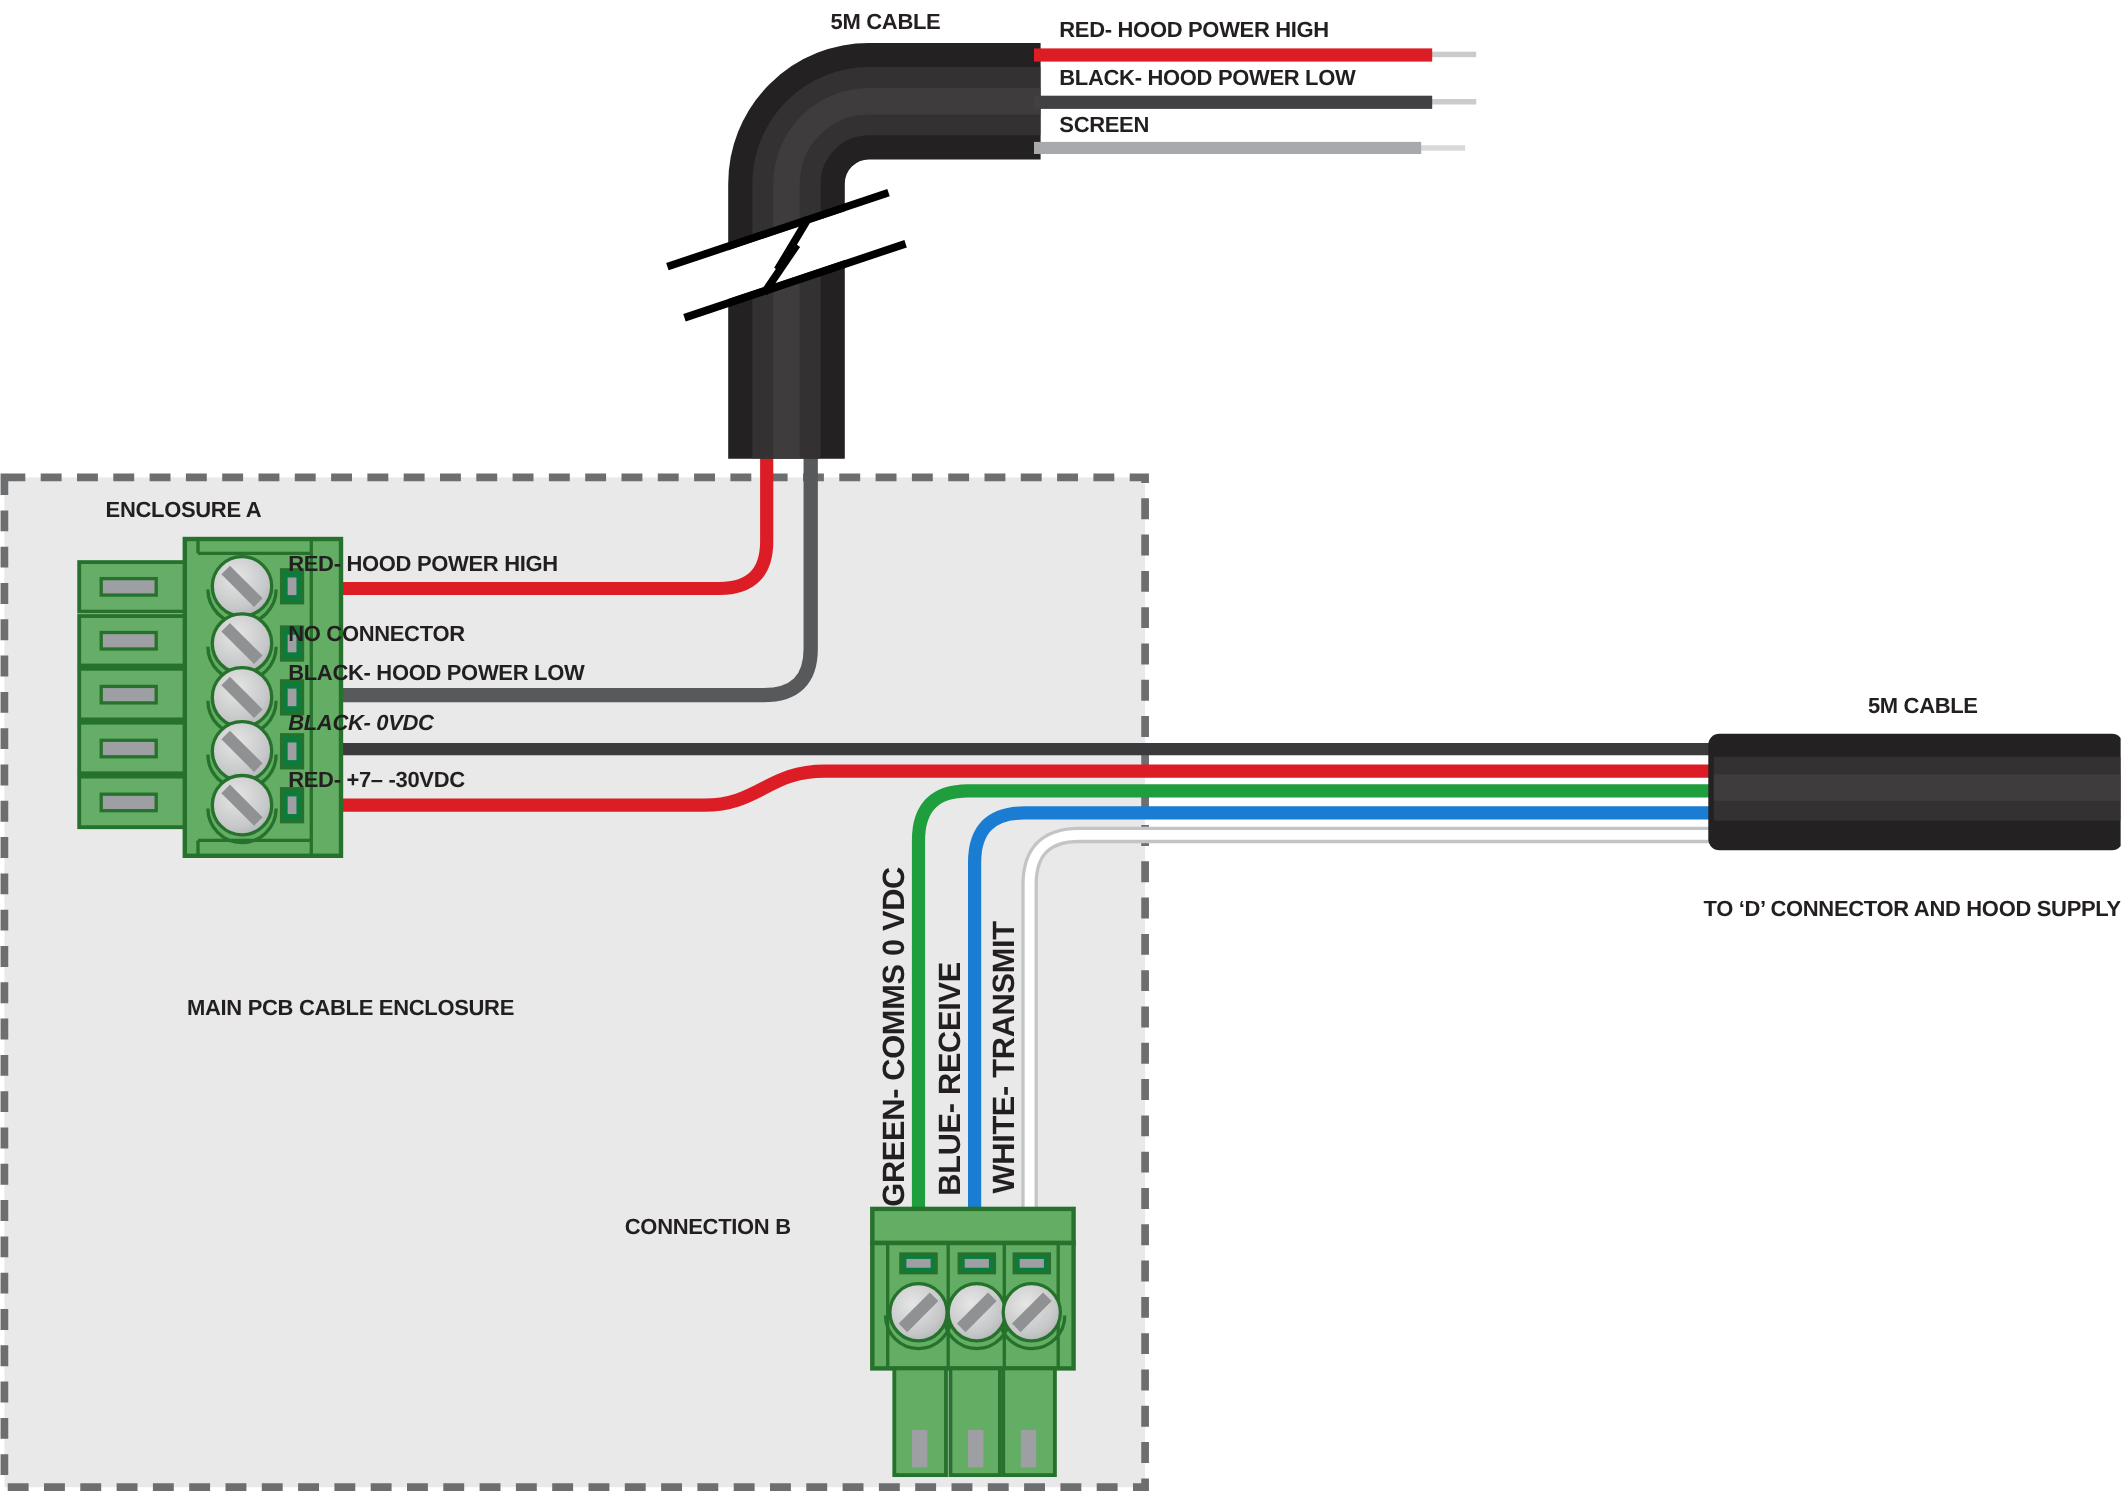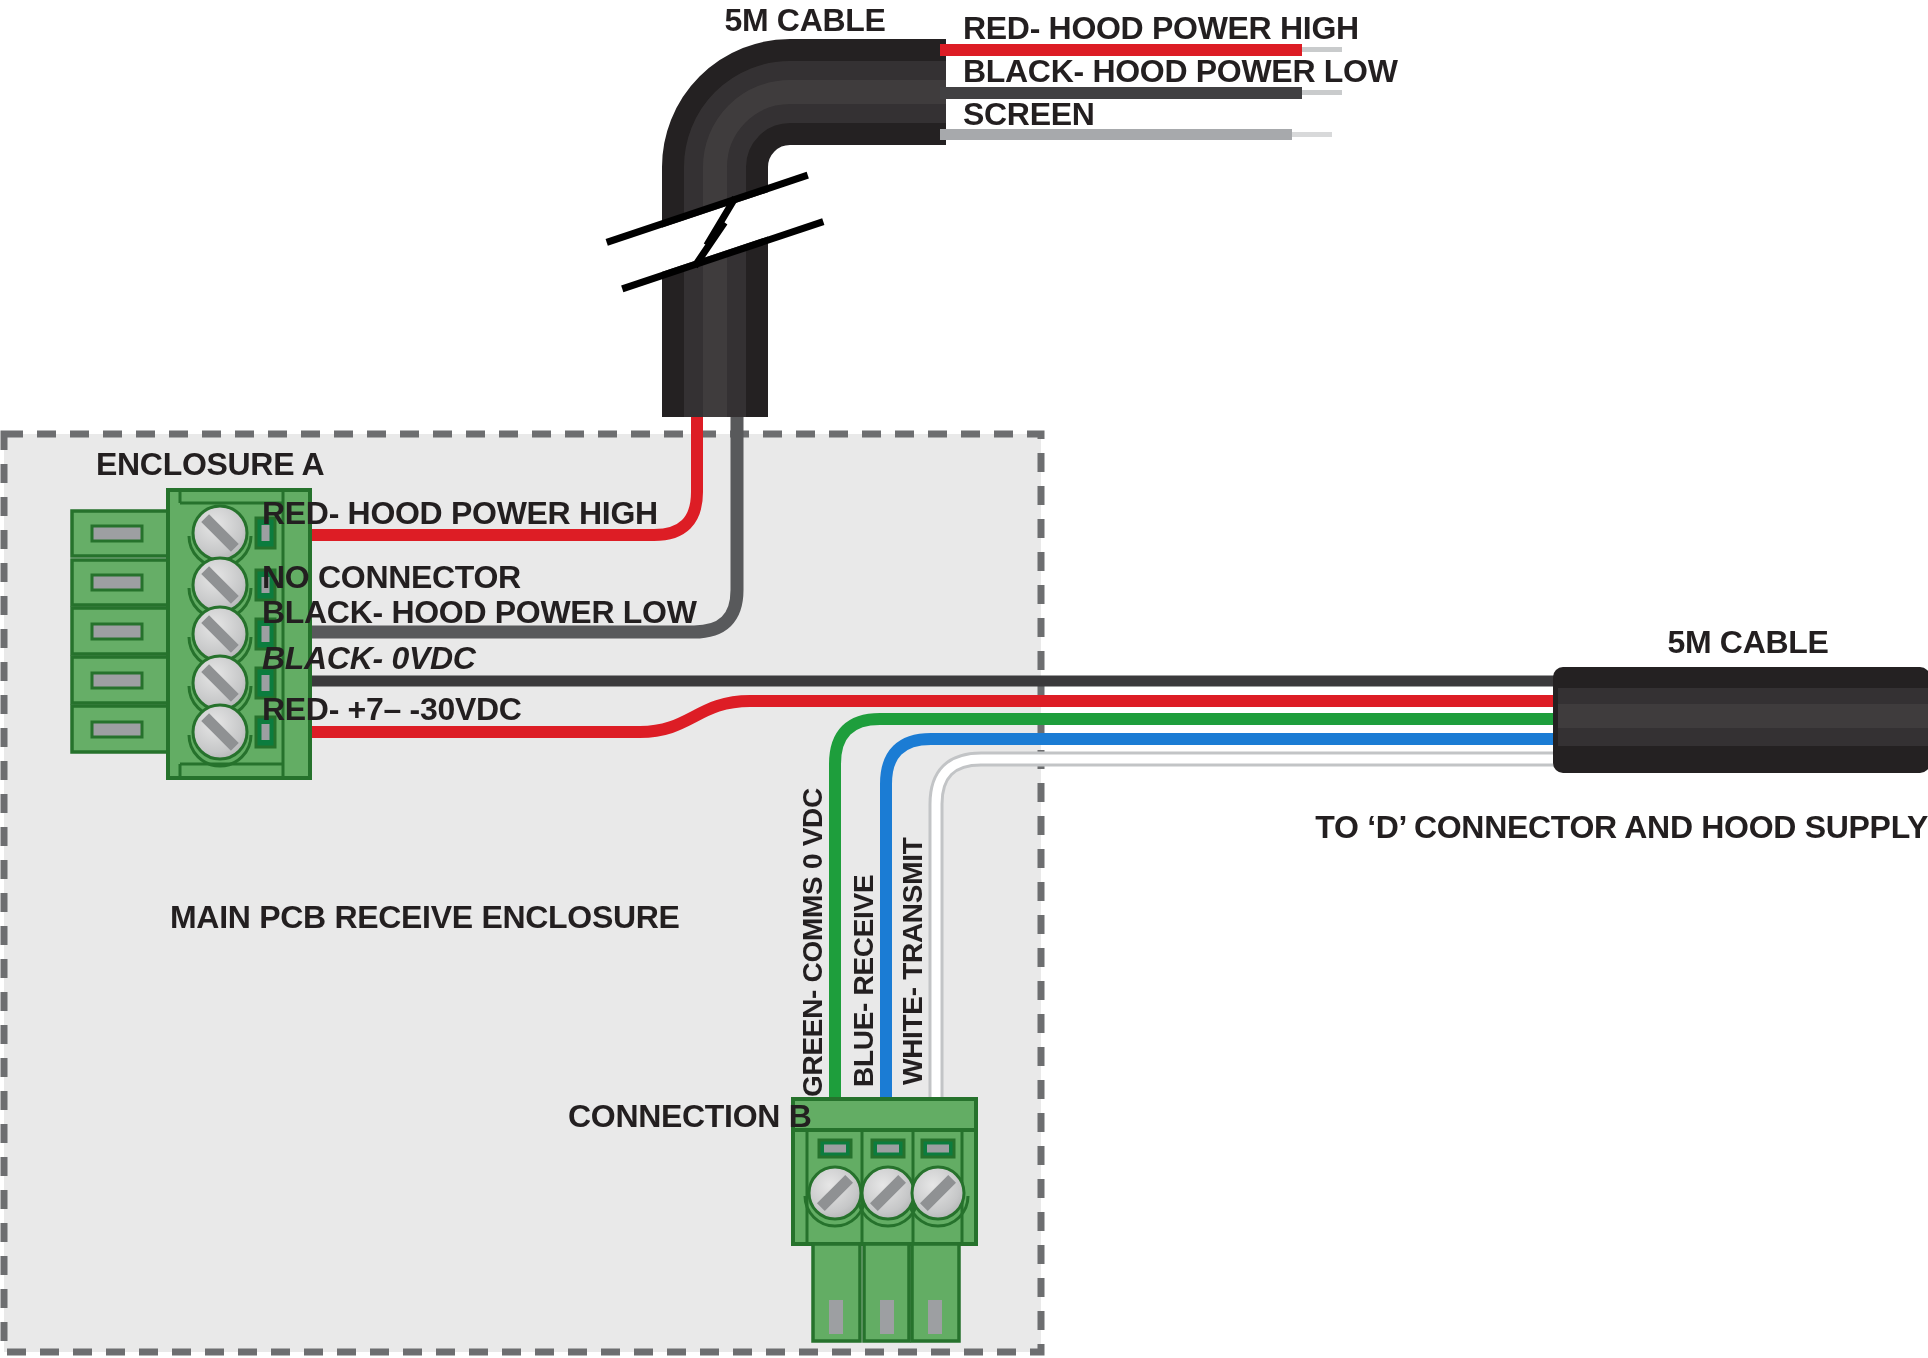--- a/index.html
+++ b/index.html
@@ -1,19 +1,19 @@
 <!DOCTYPE html>
 <html><head>
 <meta charset="utf-8">
 <style>
   html,body{margin:0;padding:0;background:#fff;}
   #stage{position:relative;width:1928px;height:1358px;overflow:hidden;background:#fff;
          font-family:"Liberation Sans",sans-serif;color:#231F20;}
   #diagram-svg{position:absolute;left:0;top:0;}
-  .lbl{position:absolute;font-weight:700;font-size:32px;line-height:33px;
+  .lbl{position:absolute;font-weight:700;font-size:20px;line-height:33px;
        letter-spacing:-0.3px;white-space:nowrap;color:#231F20;}
   .vert{transform-origin:0 0;transform:rotate(-90deg);font-size:28px;line-height:31px;}
   .ctr{transform:translateX(-50%);}
   
   .p-cable-top{left:805px;top:4px;}
   .p-w1{left:963px;top:12px;}
   .p-w2{left:963px;top:55px;}
   .p-w3{left:963px;top:98px;}
   .p-conn-a{left:96px;top:448px;}
   .p-r1{left:262px;top:497px;}
@@ -176,21 +176,21 @@
   <div class="lbl p-w2">BLACK- HOOD POWER LOW</div>
   <div class="lbl p-w3">SCREEN</div>
 
   <div class="lbl p-conn-a">ENCLOSURE A</div>
   <div class="lbl p-r1">RED- HOOD POWER HIGH</div>
   <div class="lbl p-r2a">NO CONNECTOR</div>
   <div class="lbl p-r2b">BLACK- HOOD POWER LOW</div>
   <div class="lbl p-r3">BLACK- 0VDC</div>
   <div class="lbl p-r4">RED- +7– -30VDC</div>
 
-  <div class="lbl p-pcb">MAIN PCB RECEIVE ENCLOSURE</div>
+  <div class="lbl p-pcb">MAIN PCB CABLE ENCLOSURE</div>
 
   <div class="lbl p-conn-b">CONNECTION B</div>
   <div class="lbl vert p-green">GREEN- COMMS 0 VDC</div>
   <div class="lbl vert p-blue">BLUE- RECEIVE</div>
   <div class="lbl vert p-white">WHITE- TRANSMIT</div>
 
   <div class="lbl ctr p-cable-right">5M CABLE</div>
   <div class="lbl p-dest">TO ‘D’ CONNECTOR AND HOOD SUPPLY</div>
 </div>
 

